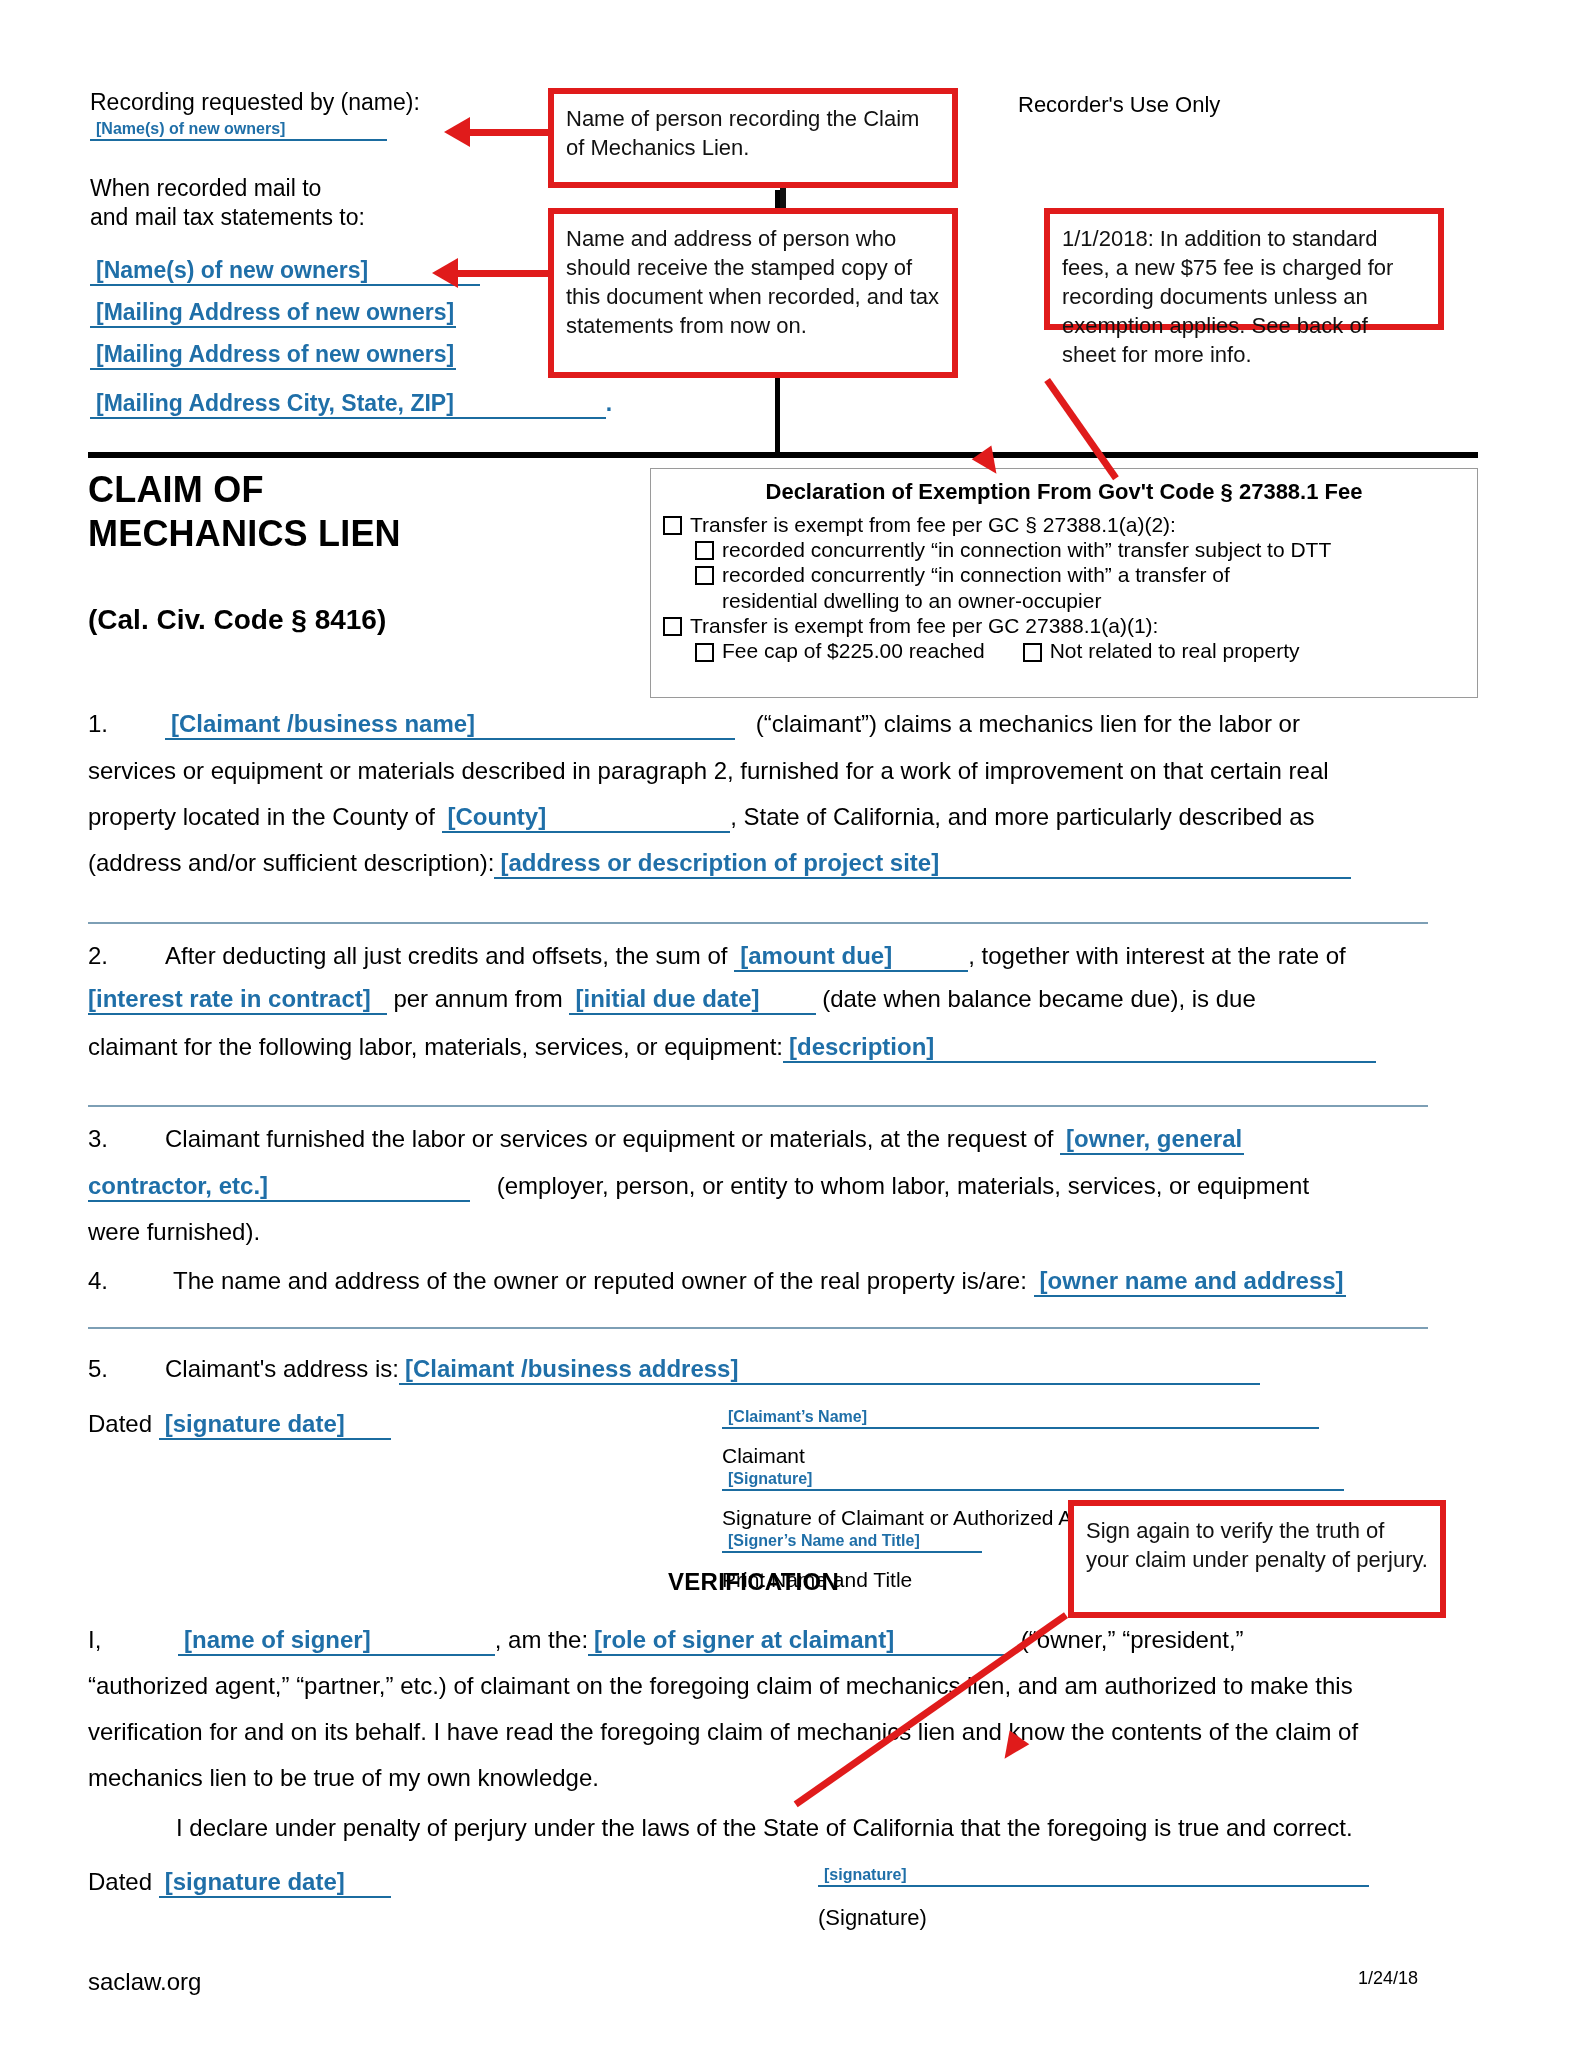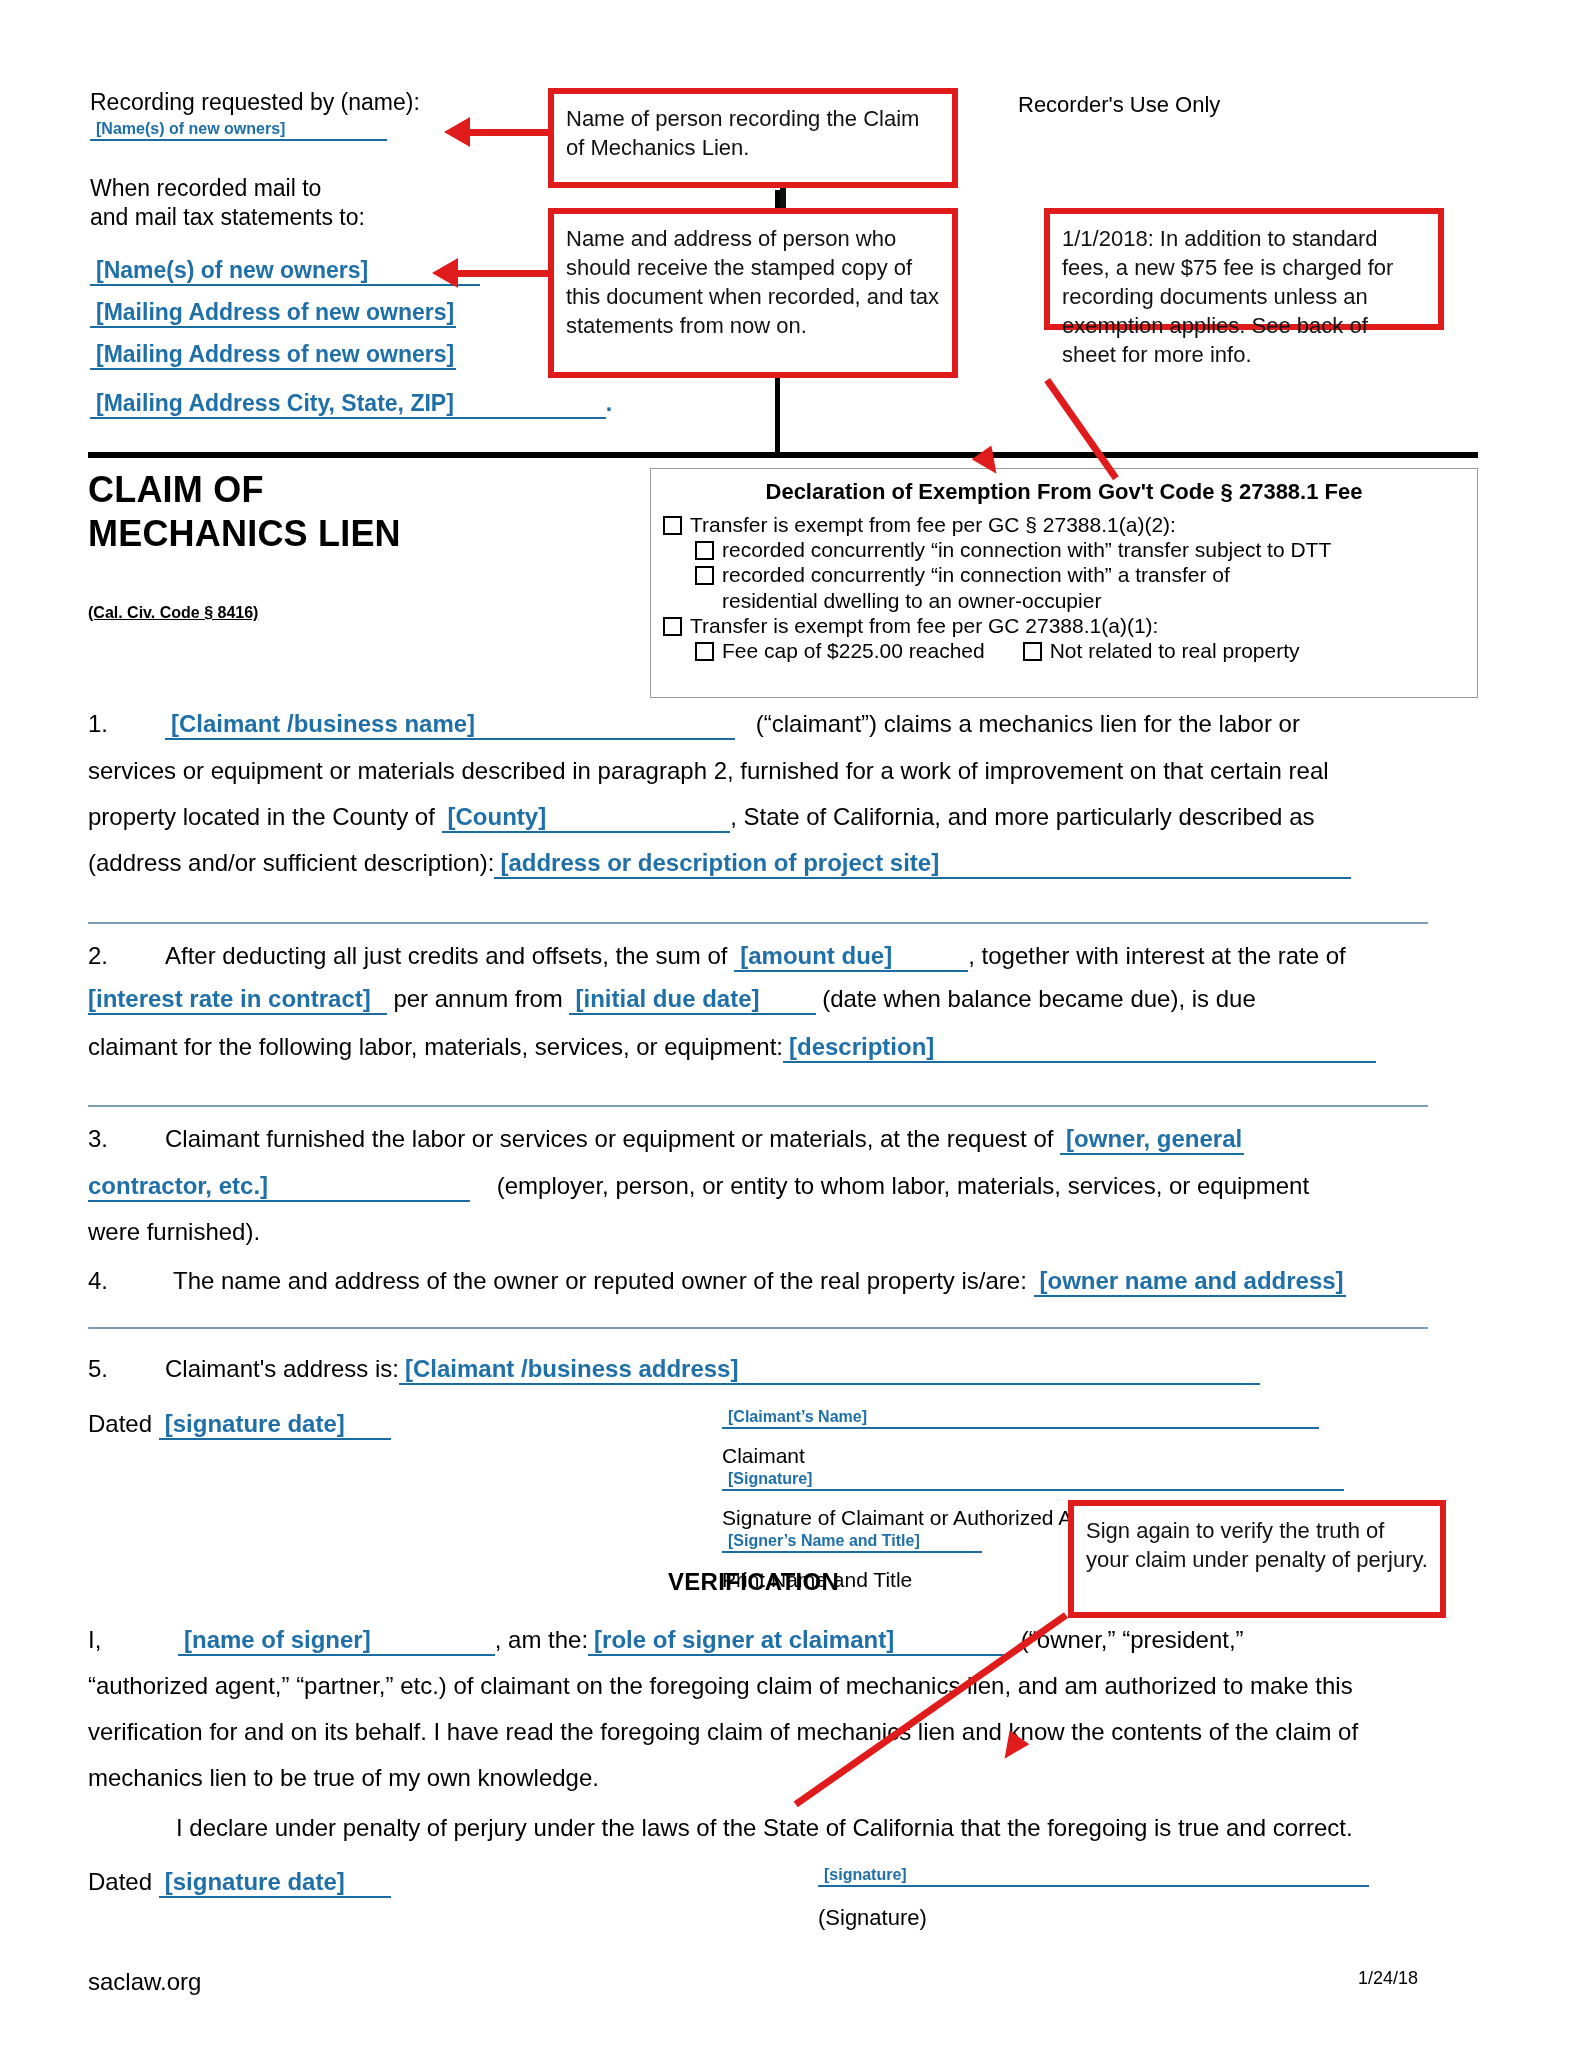--- a/index.html
+++ b/index.html
@@ -58,21 +58,21 @@
   }
 
   
   #doc-title {
     position:absolute; left:88px; top:468px;
     font-size:36px; font-weight:bold; line-height:1.22;
     letter-spacing:.2px;
   }
   #doc-code {
     position:absolute; left:88px; top:604px;
-    font-size:16px; font-weight:bold;text-decoration:underline;
+    font-size:28px; font-weight:bold;
   }
 
   
   #exempt-box {
     position:absolute; left:650px; top:468px;
     width:828px; height:230px;
     border:1.5px solid #9a9a9a;
     background:#fff;
     padding:8px 10px 4px 10px;
     font-size:21px;
@@ -84,21 +84,21 @@
   }
   .cb-row { display:flex; align-items:flex-start; margin:1px 0;justify-content:space-between; }
   .cb-row.indent { padding-left:32px; }
   .cb {
     width:19px; height:19px; min-width:19px;
     border:2px solid #000; background:#fff;
     margin:3px 8px 0 2px;
   }
   .cb-txt { flex:1; }
   .cb-sub { padding-left:61px; }
-  .cb-inline { display:flex; align-items:flex-start; padding-left:32px; }
+  .cb-inline { display:flex; align-items:center; padding-left:32px; }
   .cb-inline .gap { width:36px; }
   .pline { position:absolute; left:88px; width:1395px; font-size:24px; }
   .num { display:inline-block; width:77px; }
   .num-ind { display:inline-block; width:85px; }
 
   .sep {
     position:absolute; left:88px; width:1340px;
     height:2px; background:#7d9fb5;
   }
 

